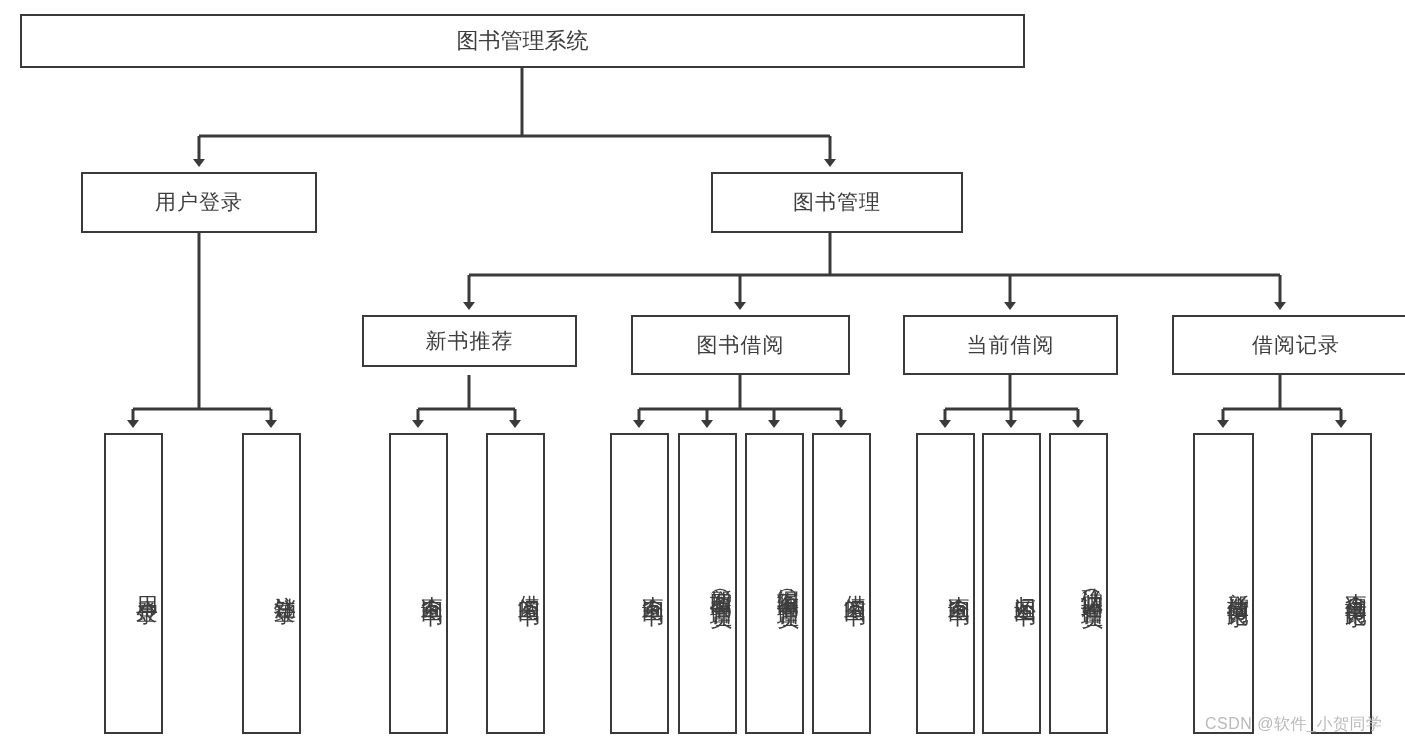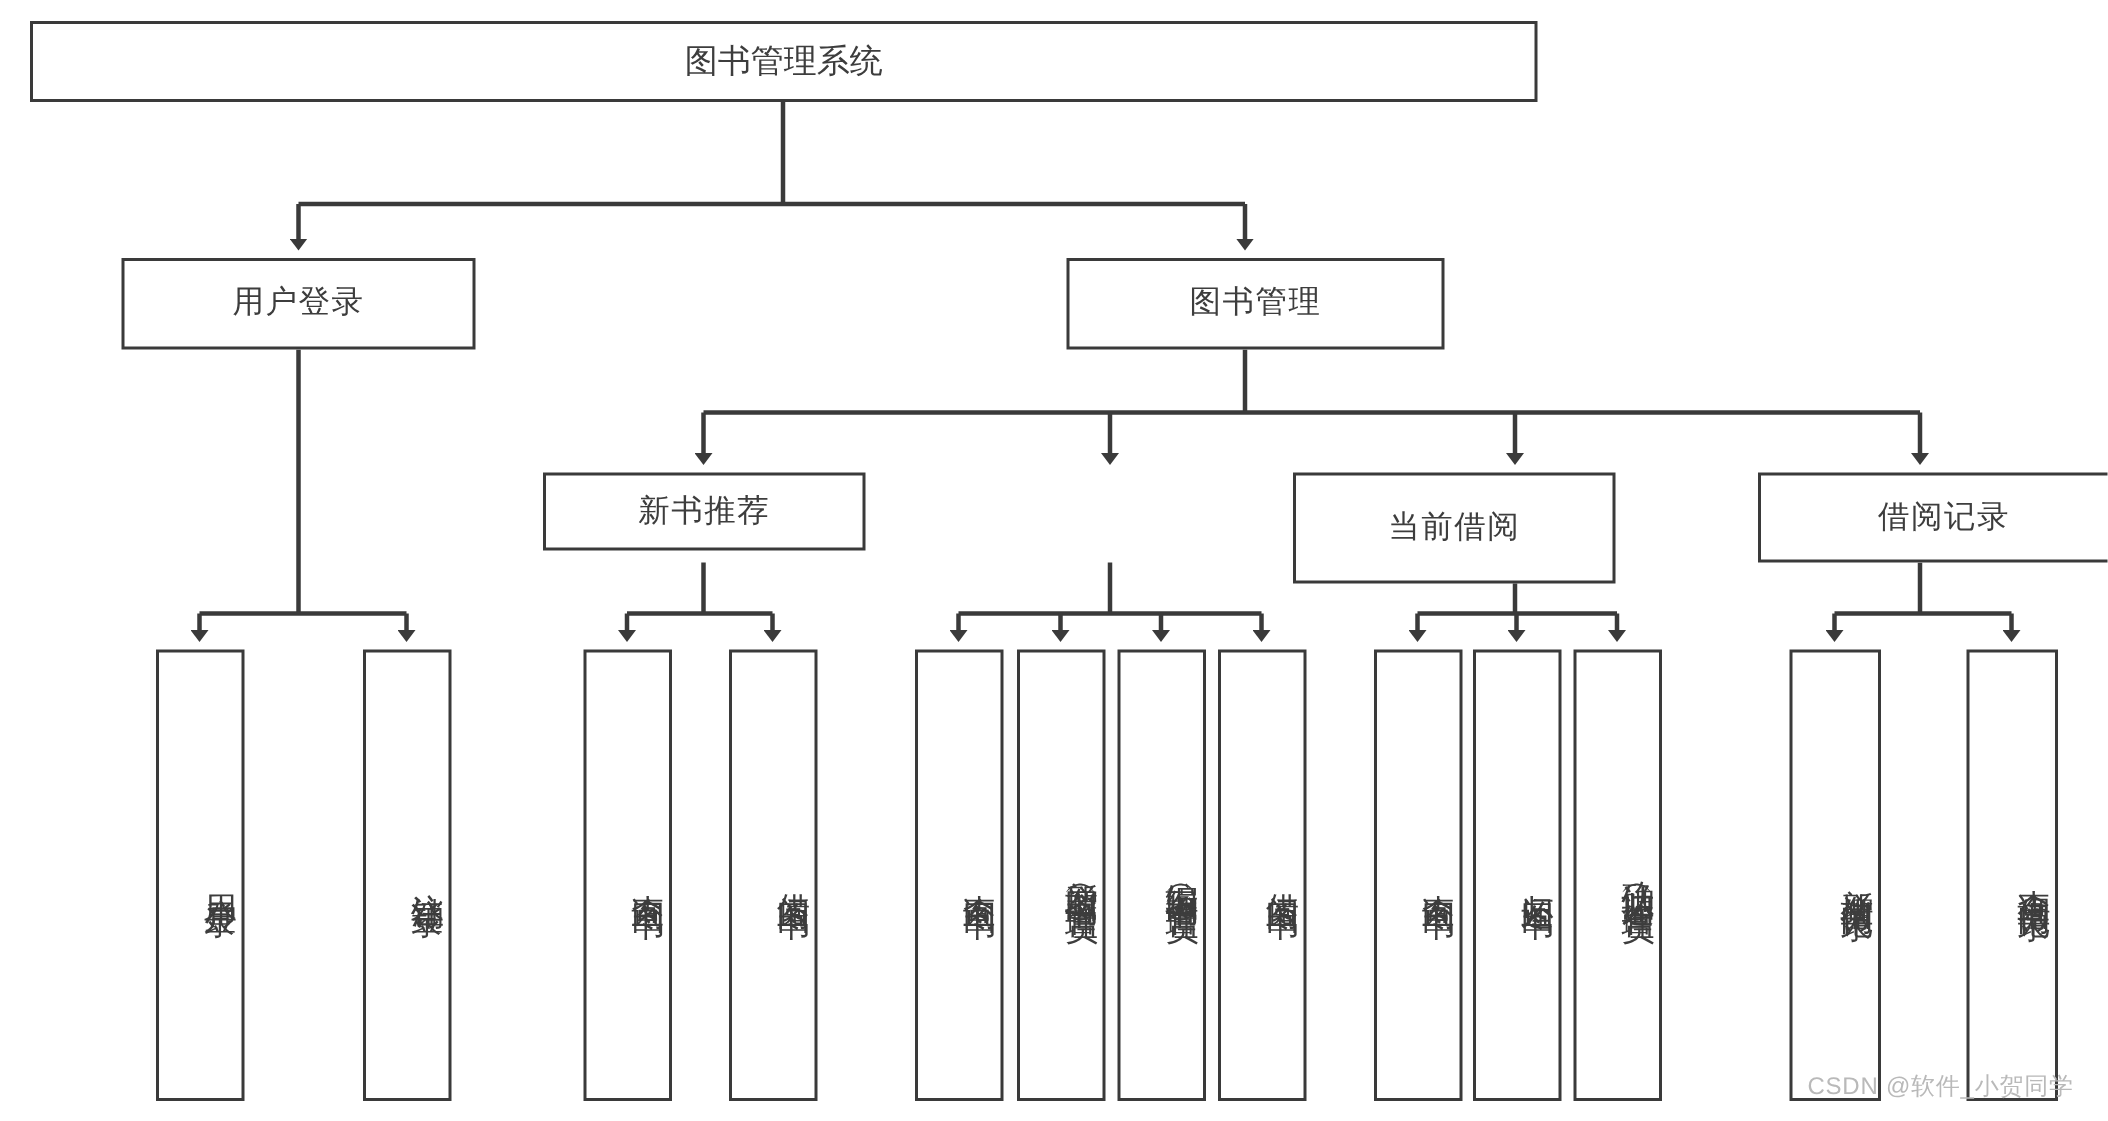--- a/index.html
+++ b/index.html
@@ -102,21 +102,22 @@
       <path d="M1341,409 L1341,424" marker-end="url(#ah)"></path>
     </g>
   </svg>
 
   <div class="node root" style="left:20px;top:14px;width:1005px;height:54px;">图书管理系统</div>
 
   <div class="node h" style="left:81px;top:172px;width:236px;height:61px;">用户登录</div>
   <div class="node h" style="left:711px;top:172px;width:252px;height:61px;">图书管理</div>
 
   <div class="node h" style="left:362px;top:315px;width:215px;height:52px;">新书推荐</div>
-  <div class="node h" style="left:862px;top:315px;width:215px;height:74px;">当前借阅</div>
+  <div class="node h" style="left:631px;top:315px;width:219px;height:60px;">图书借阅</div>
+  <div class="node h" style="left:903px;top:315px;width:215px;height:60px;">当前借阅</div>
   <div class="node h" style="left:1172px;top:315px;width:248px;height:60px;">借阅记录</div>
 
   <div class="node v" style="left:104px;top:433px;width:59px;height:301px;">用户登录</div>
   <div class="node v" style="left:242px;top:433px;width:59px;height:301px;">注销登录</div>
 
   <div class="node v" style="left:389px;top:433px;width:59px;height:301px;">查询图书</div>
   <div class="node v" style="left:486px;top:433px;width:59px;height:301px;">借阅图书</div>
 
   <div class="node v" style="left:610px;top:433px;width:59px;height:301px;">查询图书</div>
   <div class="node v" style="left:678px;top:433px;width:59px;height:301px;">新增图书（管理员）</div>

